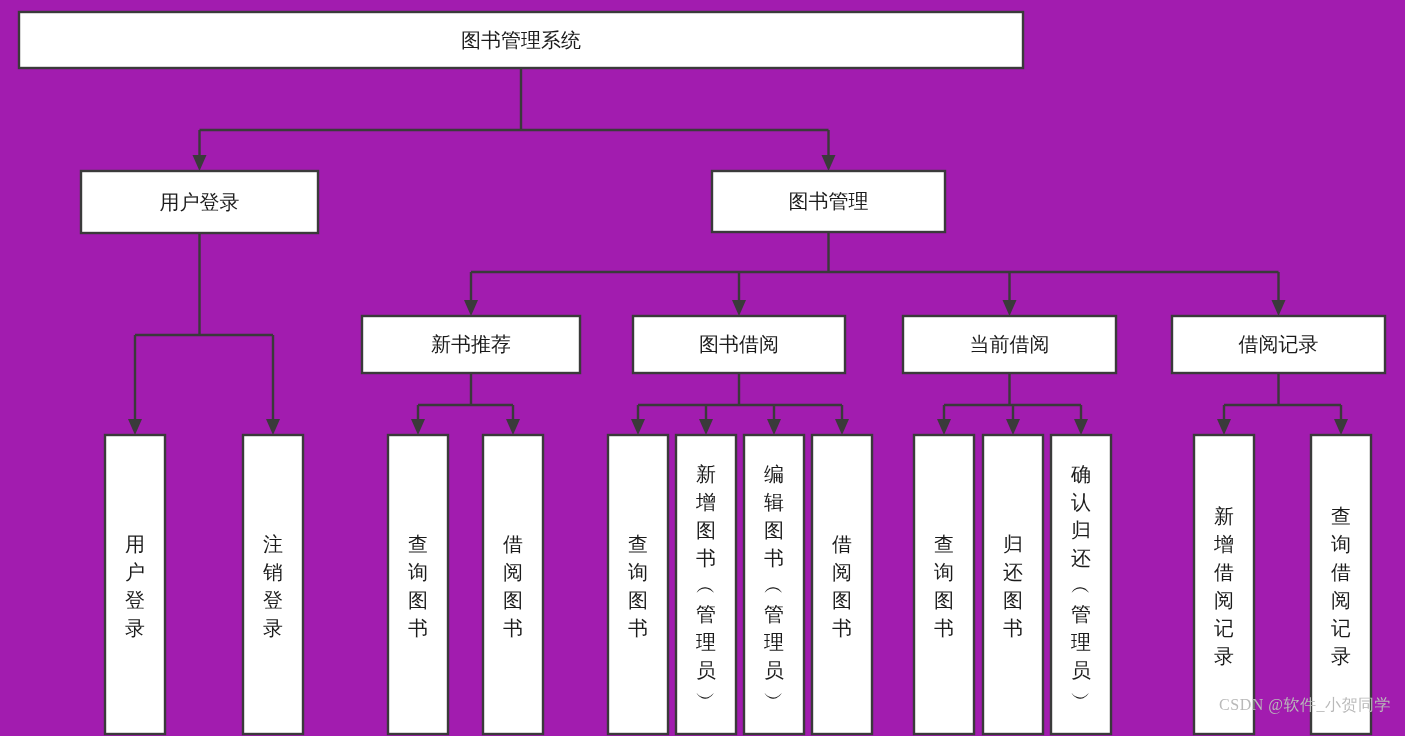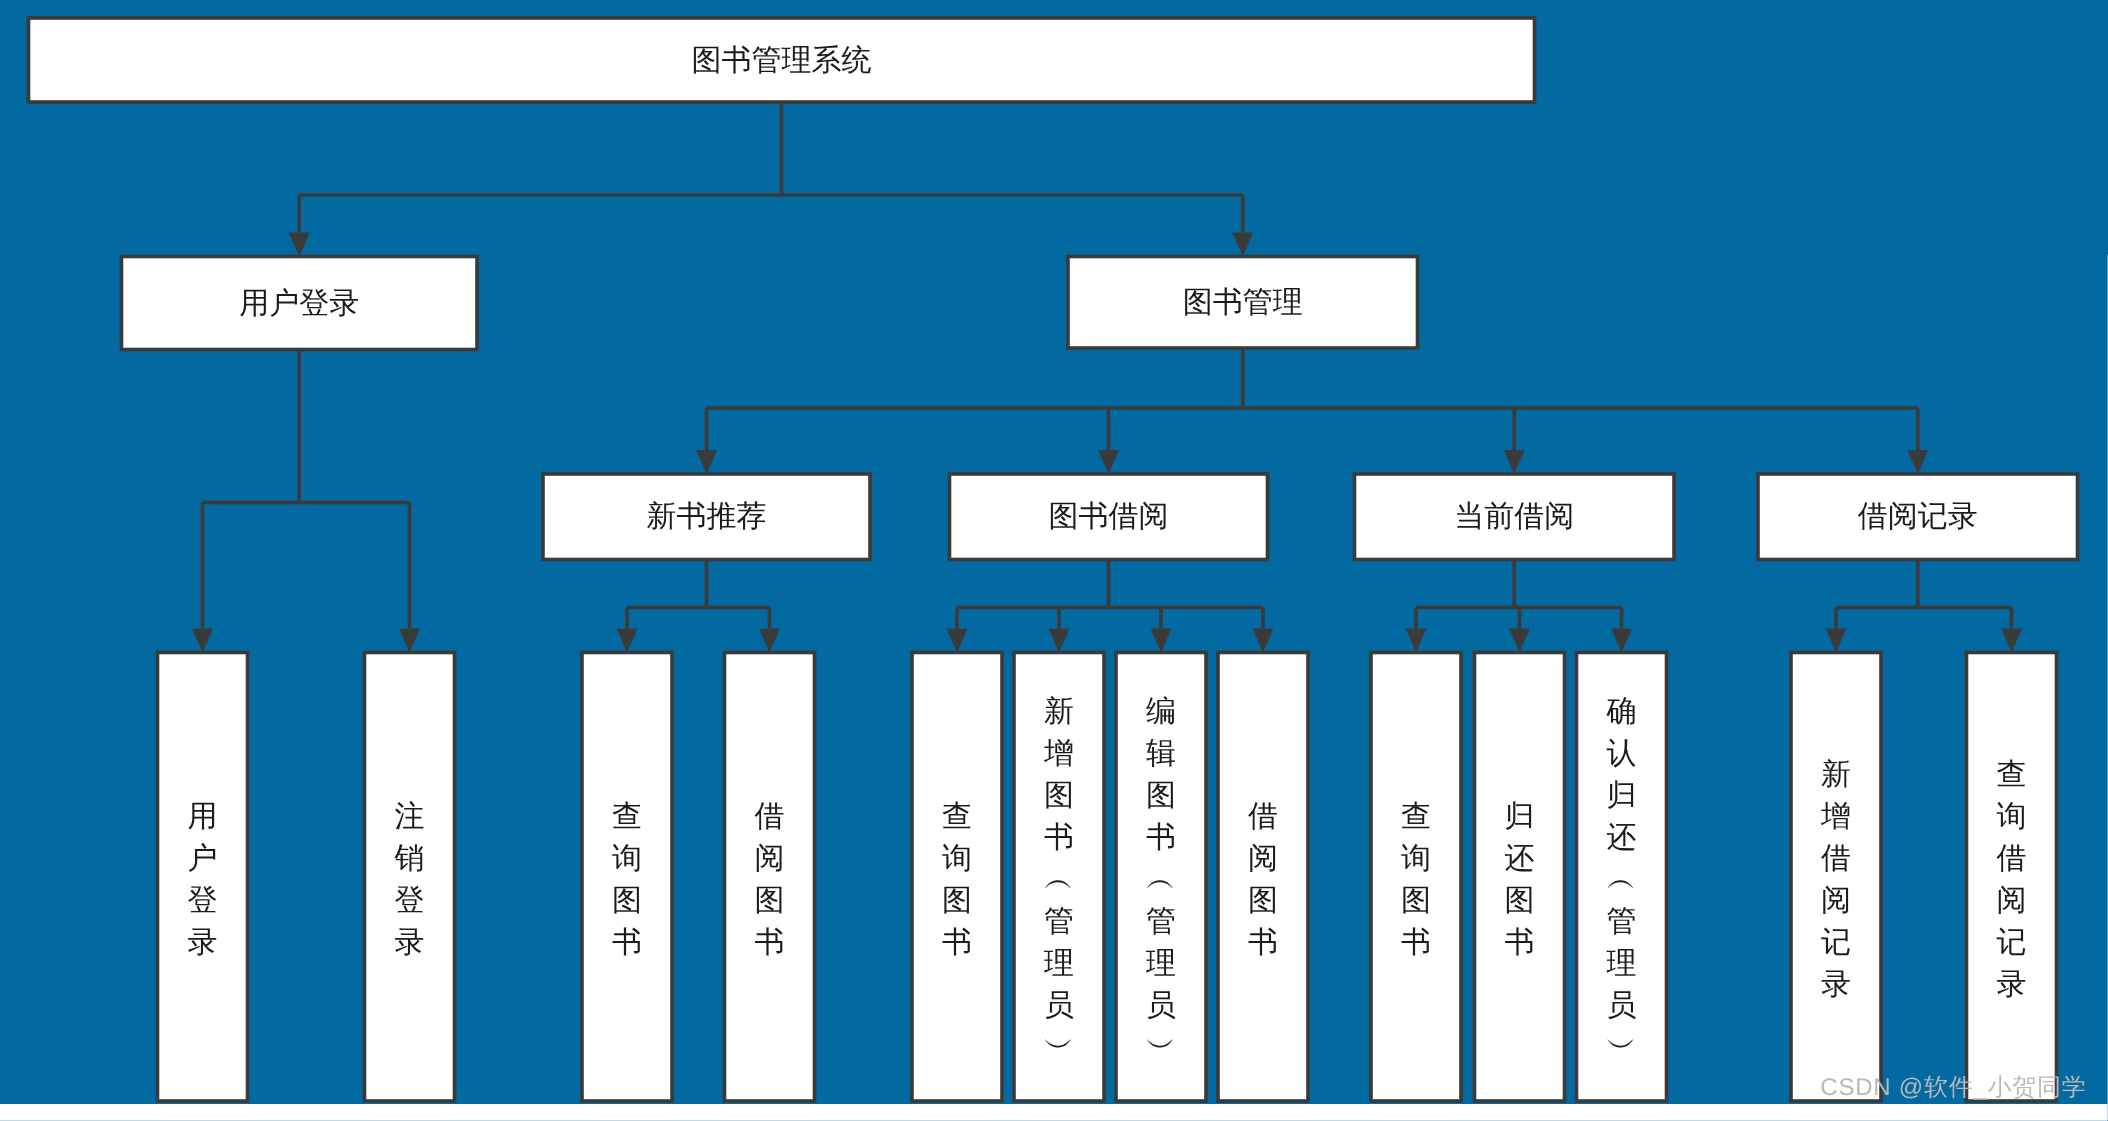--- a/index.html
+++ b/index.html
@@ -10,21 +10,21 @@
   body {
     width: 1405px;
     height: 747px;
     font-family: "DejaVu Sans", "Liberation Sans", sans-serif;
     overflow: hidden;
   }
   #diagram-root {
     position: relative;
     width: 1405px;
     height: 736px;
-    background: #0369a1;
+    background: #a21caf;
   }
   svg.diagram-canvas {
     position: absolute;
     left: 0;
     top: 0;
     width: 1405px;
     height: 747px;
   }
   .node-box {
     fill: #ffffff;
@@ -50,22 +50,22 @@
   }
   .node-label-v {
     font-family: "DejaVu Sans", "Liberation Sans", sans-serif;
     font-size: 20px;
     fill: #1b1b1b;
     text-anchor: middle;
   }
   .watermark {
     position: absolute;
     right: 14px;
-    bottom: 0;
-    font-family: Liberation Sans, sans-serif;
+    bottom: 20px;
+    font-family: Liberation Serif, serif;
     font-size: 16px;
     color: #b9b9b9;
     letter-spacing: 0.5px;
     white-space: nowrap;
     user-select: none;
   }
 </style>
 </head>
 <body>
 

